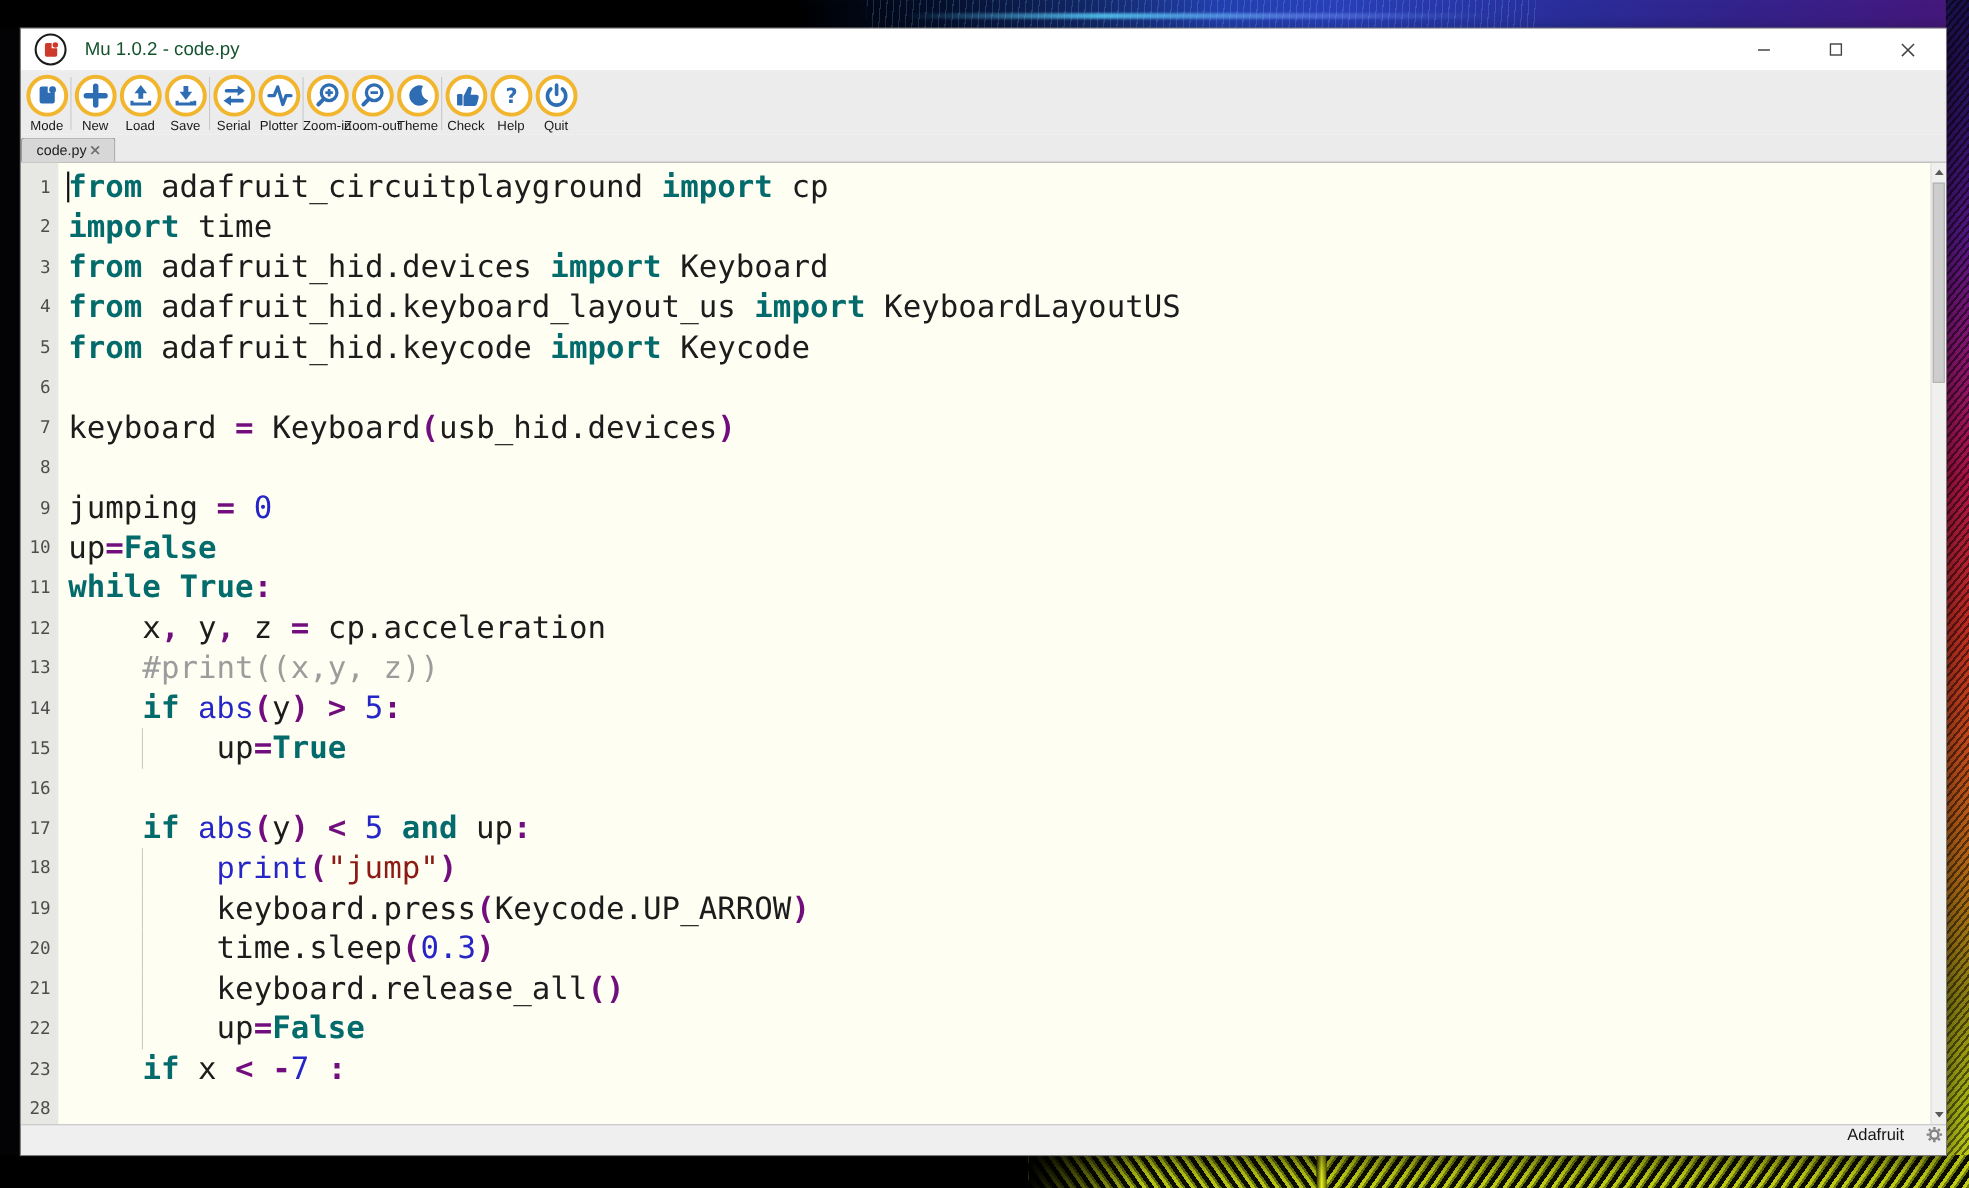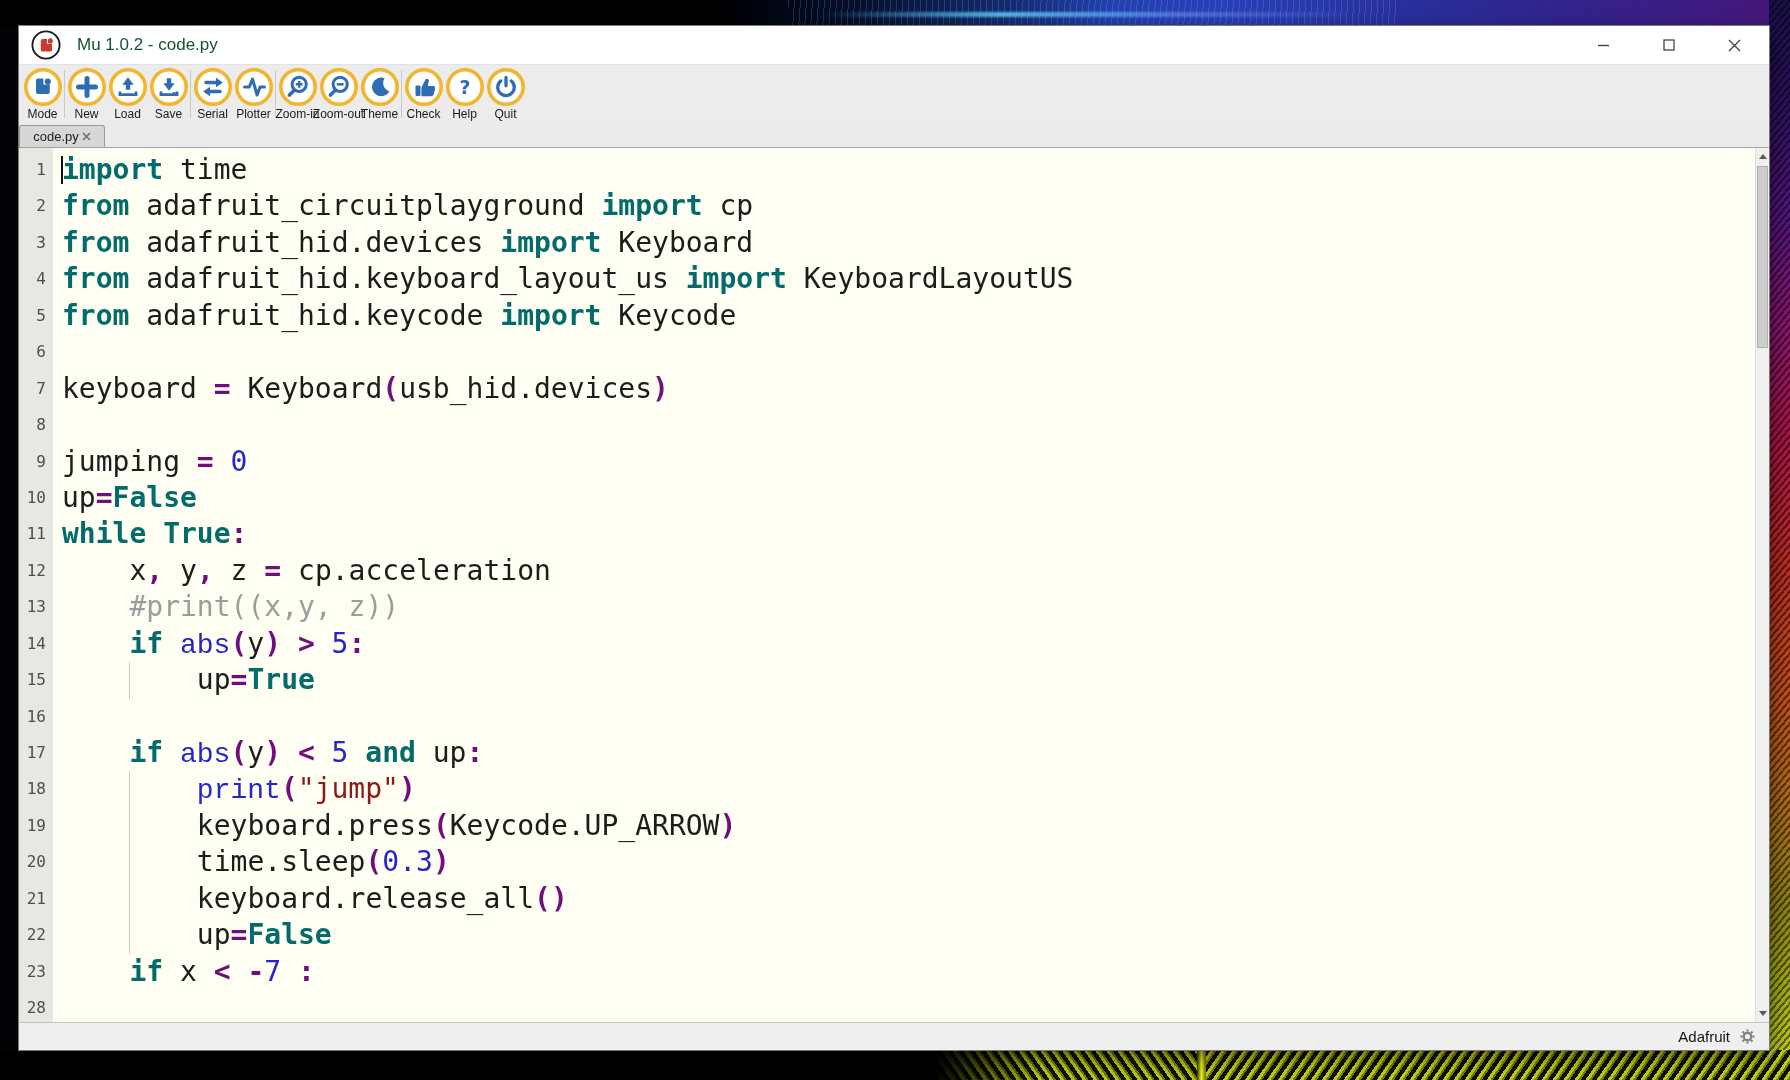--- a/index.html
+++ b/index.html
@@ -70,22 +70,22 @@
   .tk-p{color:var(--c-code_text);}
   
   .scrollbar{position:absolute;right:0;top:0;bottom:0;width:14px;background:#f0f0ee;border-left:1px solid #dddddb;box-sizing:border-box;}
   .sb-btn{position:absolute;left:0;width:100%;height:15px;display:flex;align-items:center;justify-content:center;}
   .sb-btn.up{top:1px}.sb-btn.down{bottom:1px}
   .tri-up{width:0;height:0;border-left:4px solid transparent;border-right:4px solid transparent;border-bottom:5px solid #5a5a5a;}
   .tri-down{width:0;height:0;border-left:4px solid transparent;border-right:4px solid transparent;border-top:5px solid #5a5a5a;}
   .sb-thumb{position:absolute;left:1px;top:18px;width:11px;height:182px;background:#cdcdcd;border:1px solid #afafaf;box-sizing:border-box;}
   
   .statusbar{position:absolute;left:0;top:996px;width:100%;height:28px;background:#efefef;
-    border-top:1px solid #c4c4c4;box-sizing:border-box;display:flex;align-items:center;
-    justify-content:flex-end;gap:9px;padding-right:13px;font-size:15px;color:#141414;}
+    border-top:1px solid #c4c4c4;box-sizing:border-box;display:flex;
+    justify-content:flex-end;gap:19px;padding-right:2px;font-size:15px;color:#141414;}
 </style>
 </head>
 <body>
 
 <div class="desktop">
   <div class="desk-top">
     <div class="streaks"></div>
     <div class="glow"></div>
   </div>
   <div class="desk-right"></div>
@@ -263,22 +263,22 @@
         <div class="ln">18</div>
         <div class="ln">19</div>
         <div class="ln">20</div>
         <div class="ln">21</div>
         <div class="ln">22</div>
         <div class="ln">23</div>
         <div class="ln">28</div>
       </div>
     <div class="code" id="code">
       <div class="caret"></div>
-    <div class="row"><span class="tk-k">import</span><span class="tk-p"> time</span></div>
-        <div class="row"><span class="tk-k">from</span><span class="tk-p"> adafruit_circuitplayground </span><span class="tk-k">import</span><span class="tk-p"> cp</span></div>
+    <div class="row"><span class="tk-k">from</span><span class="tk-p"> adafruit_circuitplayground </span><span class="tk-k">import</span><span class="tk-p"> cp</span></div>
+        <div class="row"><span class="tk-k">import</span><span class="tk-p"> time</span></div>
         <div class="row"><span class="tk-k">from</span><span class="tk-p"> adafruit_hid.devices </span><span class="tk-k">import</span><span class="tk-p"> Keyboard</span></div>
         <div class="row"><span class="tk-k">from</span><span class="tk-p"> adafruit_hid.keyboard_layout_us </span><span class="tk-k">import</span><span class="tk-p"> KeyboardLayoutUS</span></div>
         <div class="row"><span class="tk-k">from</span><span class="tk-p"> adafruit_hid.keycode </span><span class="tk-k">import</span><span class="tk-p"> Keycode</span></div>
         <div class="row"></div>
         <div class="row"><span class="tk-p">keyboard </span><span class="tk-o">=</span><span class="tk-p"> Keyboard</span><span class="tk-o">(</span><span class="tk-p">usb_hid.devices</span><span class="tk-o">)</span></div>
         <div class="row"></div>
         <div class="row"><span class="tk-p">jumping </span><span class="tk-o">=</span><span class="tk-p"> </span><span class="tk-n">0</span></div>
         <div class="row"><span class="tk-p">up</span><span class="tk-o">=</span><span class="tk-k">False</span></div>
         <div class="row"><span class="tk-k">while</span><span class="tk-p"> </span><span class="tk-k">True</span><span class="tk-o">:</span></div>
         <div class="row"><span class="tk-p">    x</span><span class="tk-o">,</span><span class="tk-p"> y</span><span class="tk-o">,</span><span class="tk-p"> z </span><span class="tk-o">=</span><span class="tk-p"> cp.acceleration</span></div>

